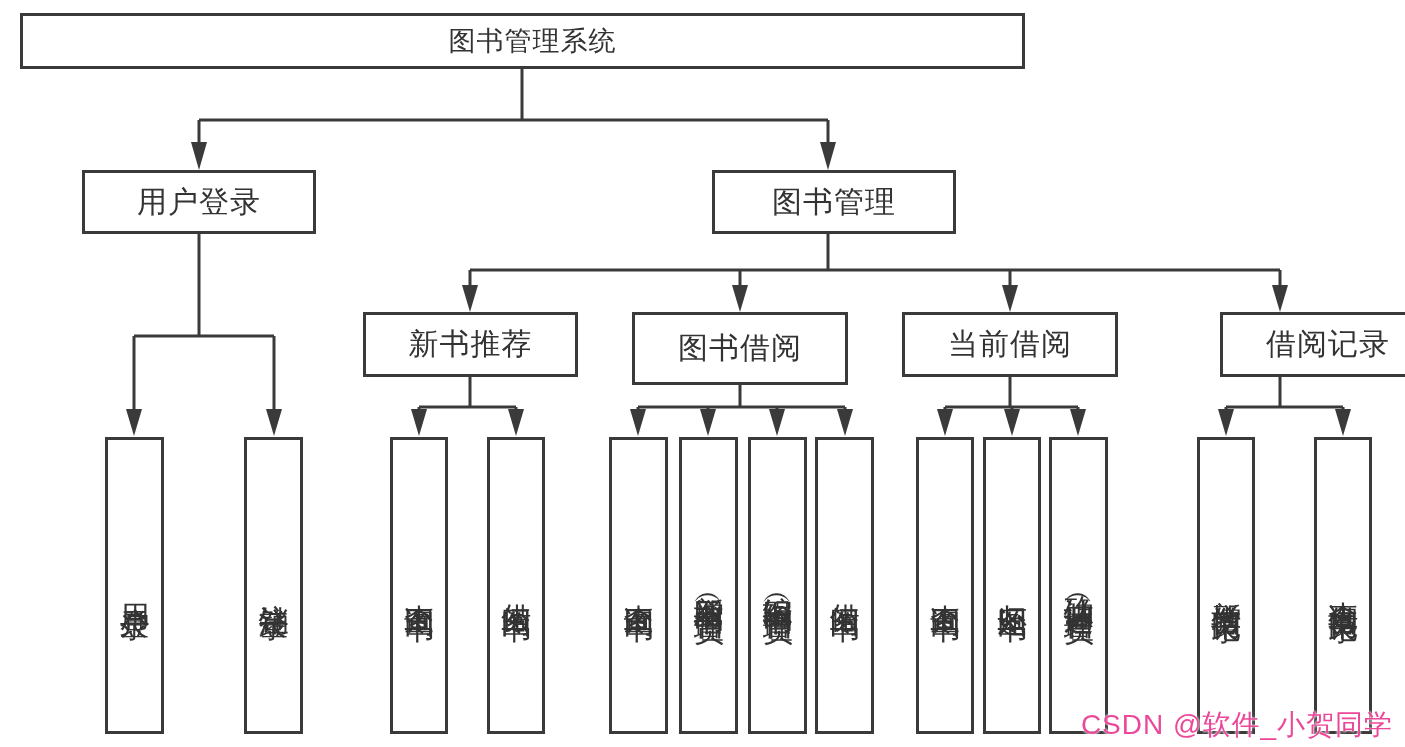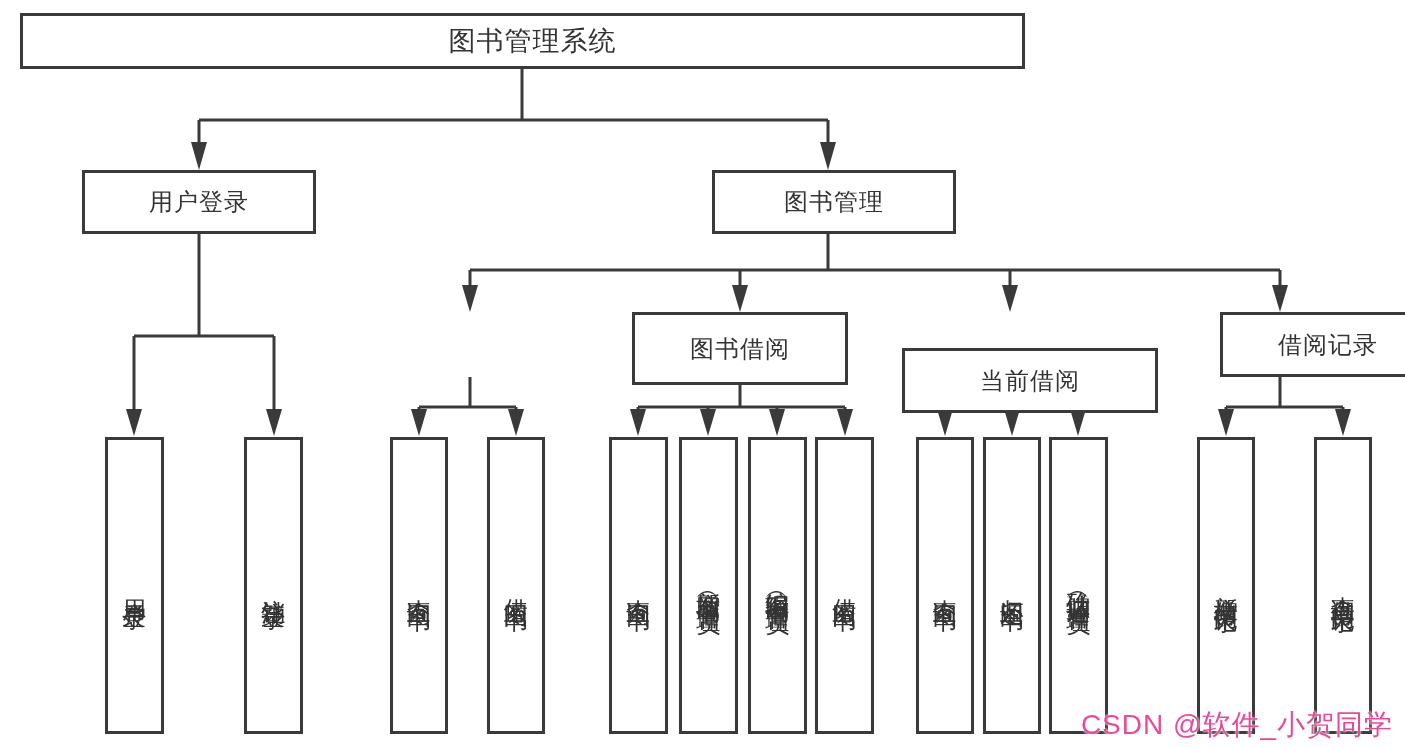--- a/index.html
+++ b/index.html
@@ -4,21 +4,21 @@
 <style>
   html,body{margin:0;padding:0;background:#fff;}
   .stage{
     position:relative;width:1405px;height:747px;background:#fff;
     font-family:"Liberation Sans","DejaVu Sans",sans-serif;color:#333;overflow:hidden;
   }
   svg.connectors{position:absolute;left:0;top:0;width:1405px;height:747px;}
   .node{
     position:absolute;box-sizing:border-box;border:3px solid #3a3a3a;background:#fff;
     display:flex;align-items:center;justify-content:center;
-    font-size:24px;letter-spacing:1px;z-index:1;
+    font-size:30px;letter-spacing:1px;z-index:1;
   }
   .hlabel{white-space:nowrap;}
   .leaf .vtext{
     writing-mode:vertical-rl;text-orientation:mixed;
     letter-spacing:3px;line-height:1.15;white-space:nowrap;
   }
   .watermark{
     position:absolute;right:12px;bottom:3px;z-index:5;
     font-size:28px;letter-spacing:1px;color:#ec4899;
     text-shadow:0 0 2px #fff,0 0 3px #fff;
@@ -76,24 +76,27 @@
     <span class="hlabel">图书管理系统</span>
   </div>
 
   <div class="node" style="left:82px;top:170px;width:234px;height:64px;">
     <span class="hlabel">用户登录</span>
   </div>
   <div class="node" style="left:712px;top:170px;width:244px;height:64px;">
     <span class="hlabel">图书管理</span>
   </div>
 
+  <div class="node" style="left:363px;top:312px;width:215px;height:65px;">
+    <span class="hlabel">新书推荐</span>
+  </div>
   <div class="node" style="left:632px;top:312px;width:216px;height:73px;">
     <span class="hlabel">图书借阅</span>
   </div>
-  <div class="node" style="left:902px;top:312px;width:256px;height:65px;margin-top:36px;">
+  <div class="node" style="left:902px;top:312px;width:216px;height:65px;">
     <span class="hlabel">当前借阅</span>
   </div>
   <div class="node" style="left:1172px;top:312px;width:216px;height:65px;margin-left:48px;">
     <span class="hlabel">借阅记录</span>
   </div>
 
   <div class="node leaf" style="left:105px;top:437px;width:59px;height:297px;">
     <span class="vtext">用户登录</span>
   </div>
   <div class="node leaf" style="left:244px;top:437px;width:59px;height:297px;">

